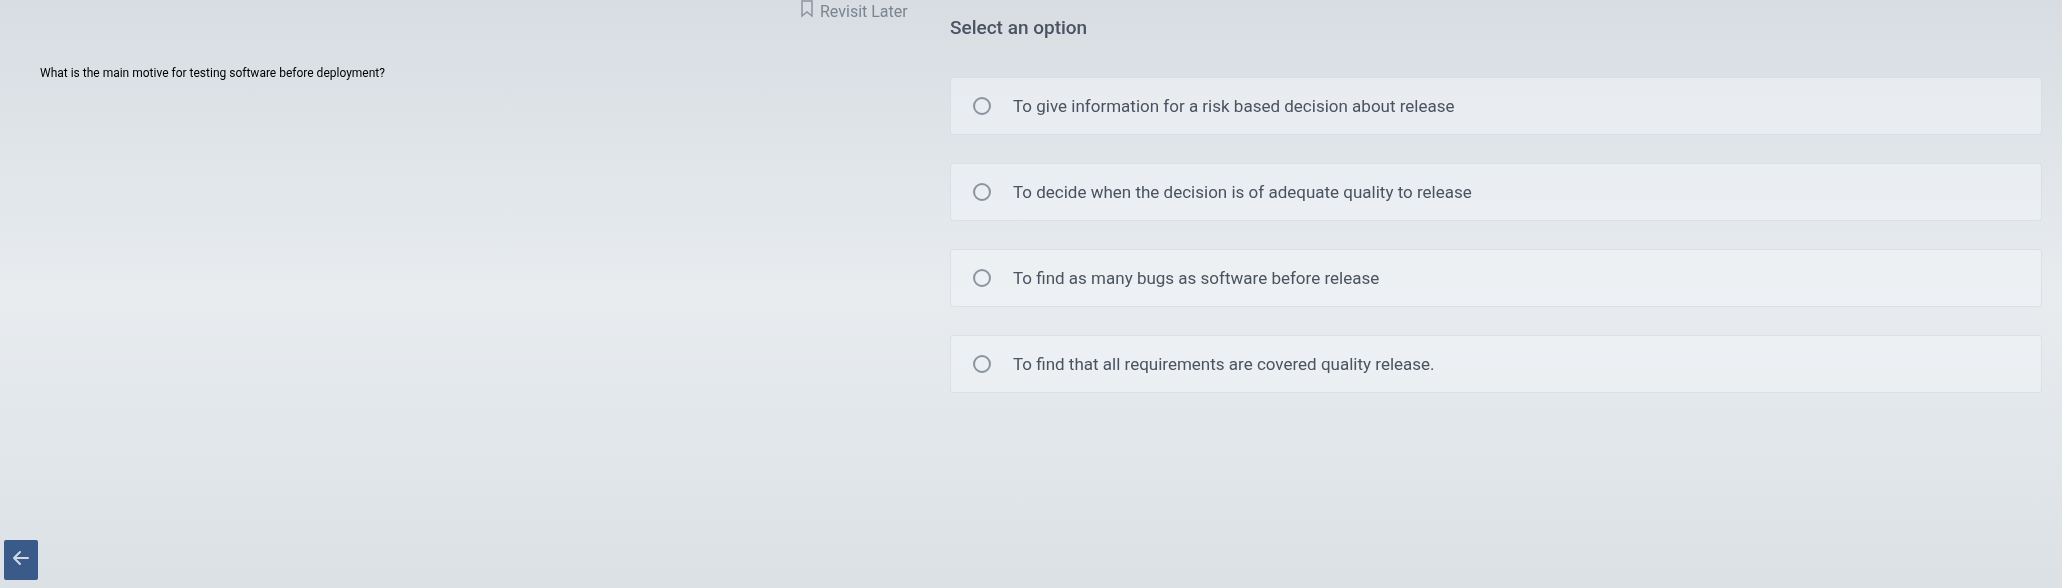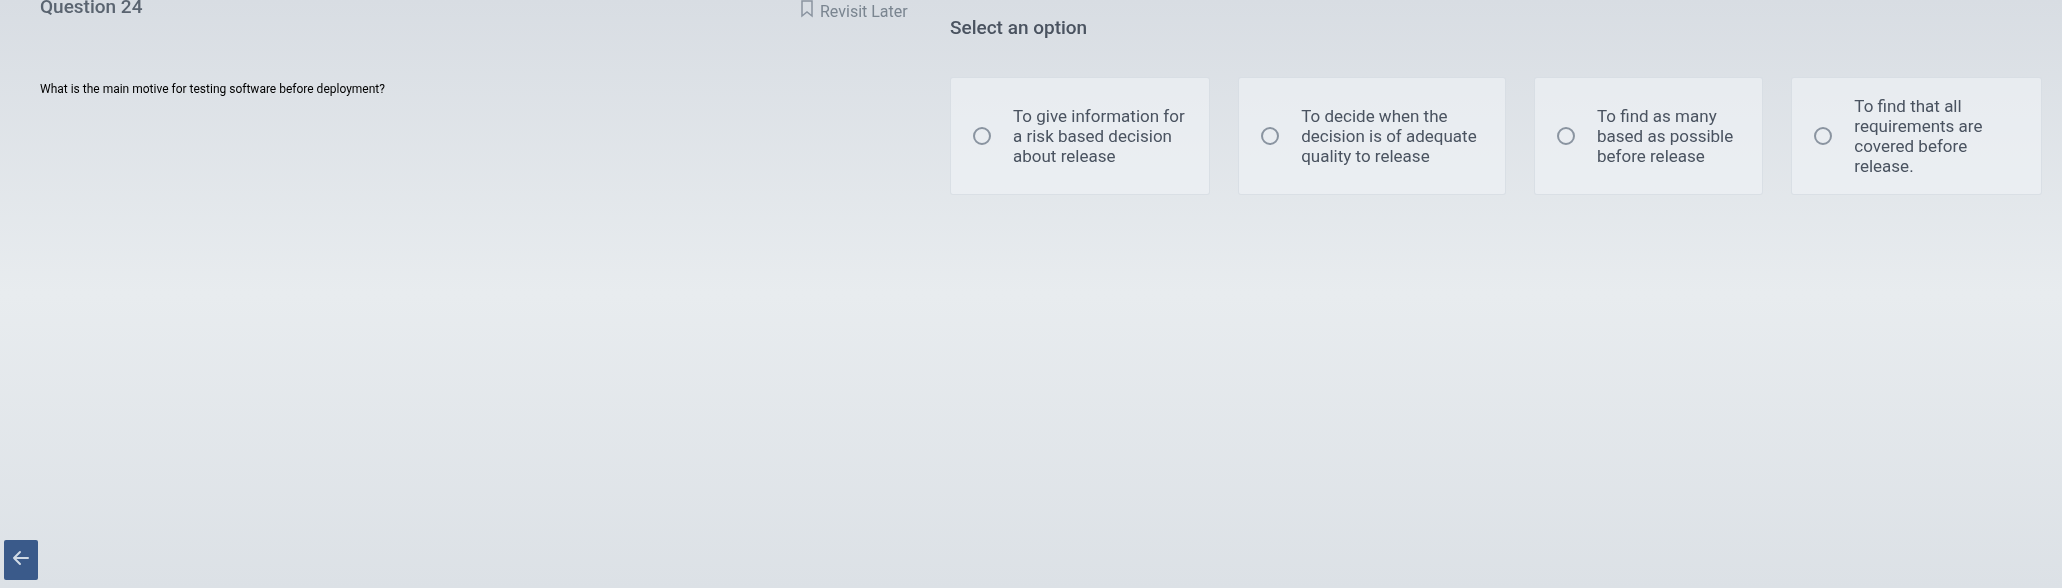--- a/index.html
+++ b/index.html
@@ -15,21 +15,21 @@
       position: relative;
       overflow: hidden;
     }
     .container {
       display: flex;
       width: 100%;
       height: 100%;
     }
     .left-panel {
       width: 930px;
-      padding: 16px 40px;
+      padding: 0 40px;
       position: relative;
     }
     .right-panel {
       flex: 1;
       padding: 16px 20px;
     }
     .header-row {
       display: flex;
       align-items: center;
       height: 30px;
@@ -60,21 +60,21 @@
       margin-right: 6px;
     }
     .select-option-label {
       color: #4a5360;
       font-size: 19px;
       font-weight: 500;
       margin-bottom: 38px;
     }
     .options-list {
       display: flex;
-      flex-direction: row;
+      flex-direction: column;
       gap: 28px;
     }
     .option-item {
       display: flex;
       align-items: center;
       background: rgba(240, 243, 246, 0.6);
       border: 1px solid rgba(200, 208, 216, 0.5);
       border-radius: 3px;
       padding: 18px 22px;
       cursor: pointer;
@@ -134,25 +134,25 @@
       <div class="option-item">
         <div class="radio-circle"></div>
         <div class="option-label">To give information for a risk based decision about release</div>
       </div>
       <div class="option-item">
         <div class="radio-circle"></div>
         <div class="option-label">To decide when the decision is of adequate quality to release</div>
       </div>
       <div class="option-item">
         <div class="radio-circle"></div>
-        <div class="option-label">To find as many based as possible before release</div>
+        <div class="option-label">To find as many bugs as software before release</div>
       </div>
       <div class="option-item">
         <div class="radio-circle"></div>
-        <div class="option-label">To find that all requirements are covered before release.</div>
+        <div class="option-label">To find that all requirements are covered quality release.</div>
       </div>
     </div>
   </div>
 </div>
 
 <div class="back-button">
   <span>
     <svg width="18" height="16" viewBox="0 0 18 16" fill="none">
       <path d="M8 2 L2 8 L8 14 M2 8 H16" stroke-width="2" stroke-linecap="round" stroke-linejoin="round"></path>
     </svg>

